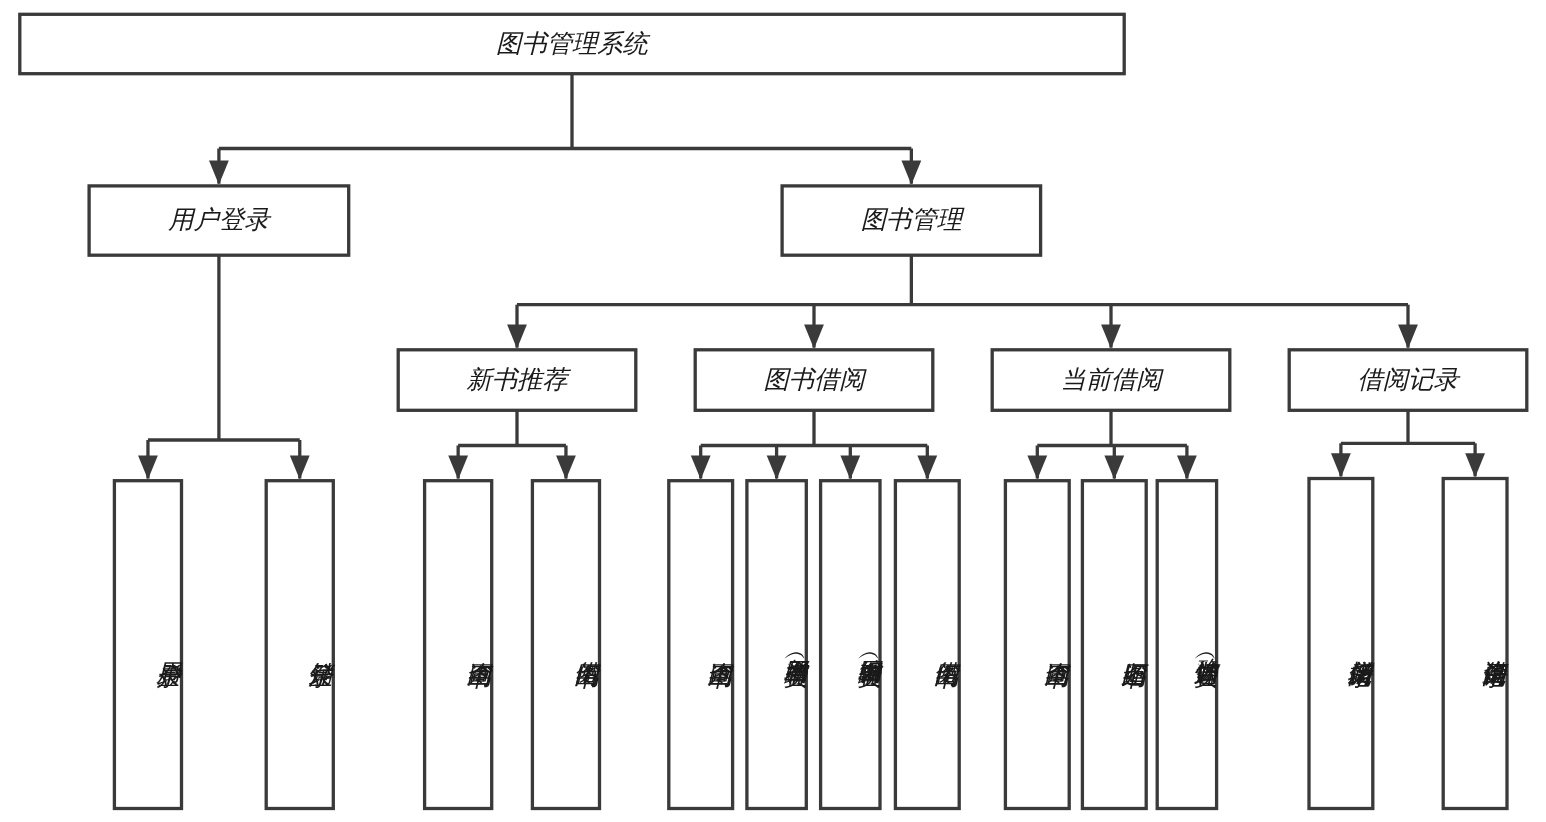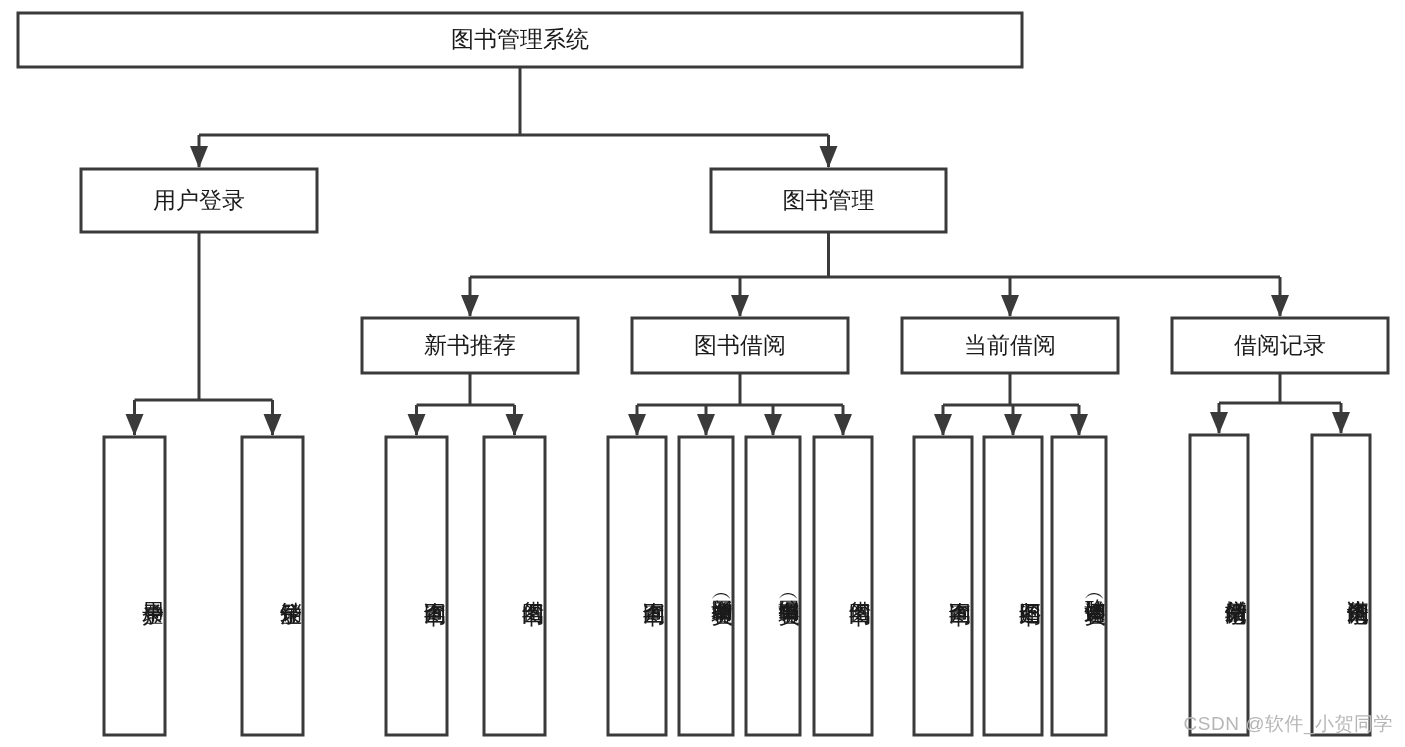--- a/index.html
+++ b/index.html
@@ -9,20 +9,21 @@
   }
   body {
     font-family: "Liberation Sans", "DejaVu Sans", sans-serif;
   }
   #diagram-root {
     position: relative;
     width: 1405px;
     height: 747px;
     background: #ffffff;
     overflow: hidden;
+    font-style: italic;
   }
   svg#diagram-svg {
     position: absolute;
     left: 0;
     top: 0;
     width: 1405px;
     height: 747px;
   }
   .node-box {
     fill: #ffffff;
@@ -212,15 +213,14 @@
       <div class="leaf-label" style="left: 679px; top: 445px; width: 54px; height: 282px; font-size: 21px;">新增图书（管理员）</div>
       <div class="leaf-label" style="left: 746px; top: 445px; width: 54px; height: 282px; font-size: 21px;">编辑图书（管理员）</div>
       <div class="leaf-label" style="left: 814px; top: 445px; width: 58px; height: 282px; font-size: 22px;">借阅图书</div>
       <div class="leaf-label" style="left: 914px; top: 445px; width: 58px; height: 282px; font-size: 22px;">查询图书</div>
       <div class="leaf-label" style="left: 984px; top: 445px; width: 58px; height: 282px; font-size: 22px;">归还图书</div>
       <div class="leaf-label" style="left: 1052px; top: 445px; width: 54px; height: 282px; font-size: 21px;">确认归还（管理员）</div>
       <div class="leaf-label" style="left: 1190px; top: 443px; width: 58px; height: 284px; font-size: 22px;">新增借阅记录</div>
       <div class="leaf-label" style="left: 1312px; top: 443px; width: 58px; height: 284px; font-size: 22px;">查询借阅记录</div>
     </div>
 
-  <div class="watermark">CSDN @软件_小贺同学</div>
 
 </div>
 
 </body></html>

